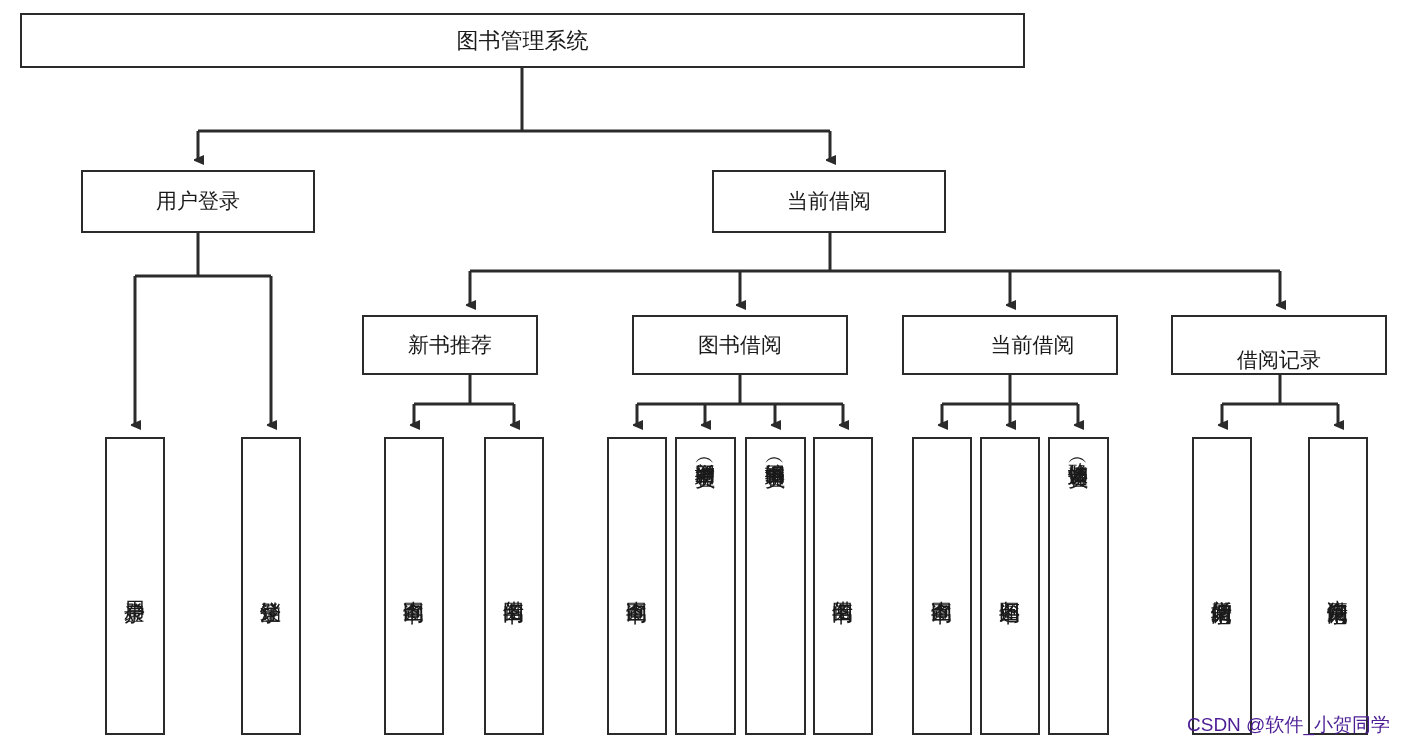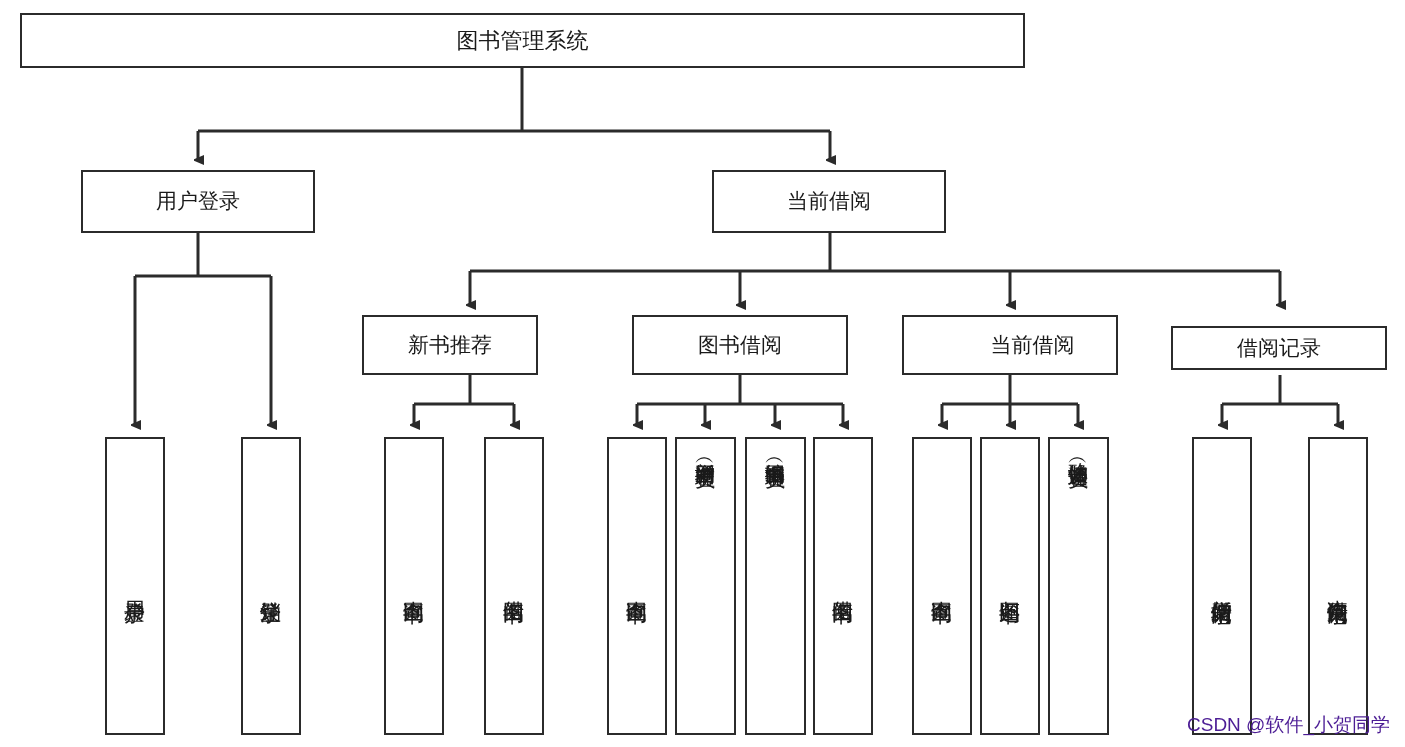--- a/index.html
+++ b/index.html
@@ -143,21 +143,21 @@
 
   <div class="node horizontal" style="left:362px; top:315px; width:176px; height:60px;">
     <span class="label">新书推荐</span>
   </div>
   <div class="node horizontal" style="left:632px; top:315px; width:216px; height:60px;">
     <span class="label">图书借阅</span>
   </div>
   <div class="node horizontal" style="left:902px; top:315px; width:216px; height:60px;padding-left:45px;">
     <span class="label">当前借阅</span>
   </div>
-  <div class="node horizontal" style="left:1171px; top:326px; width:216px; height:44px;">
+  <div class="node horizontal" style="left:1171px; top:315px; width:216px; height:60px;align-items:flex-end;">
     <span class="label">借阅记录</span>
   </div>
 
   <div class="node vertical centered" style="left:105px; top:437px; width:60px; height:298px;">
     <span class="label">用户登录</span>
   </div>
   <div class="node vertical centered" style="left:241px; top:437px; width:60px; height:298px;">
     <span class="label">注销登录</span>
   </div>
 

